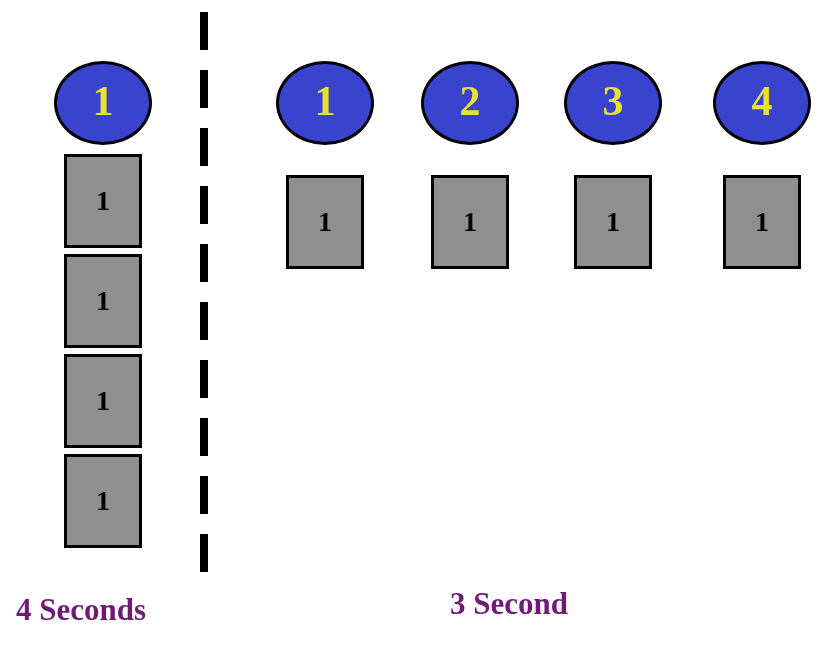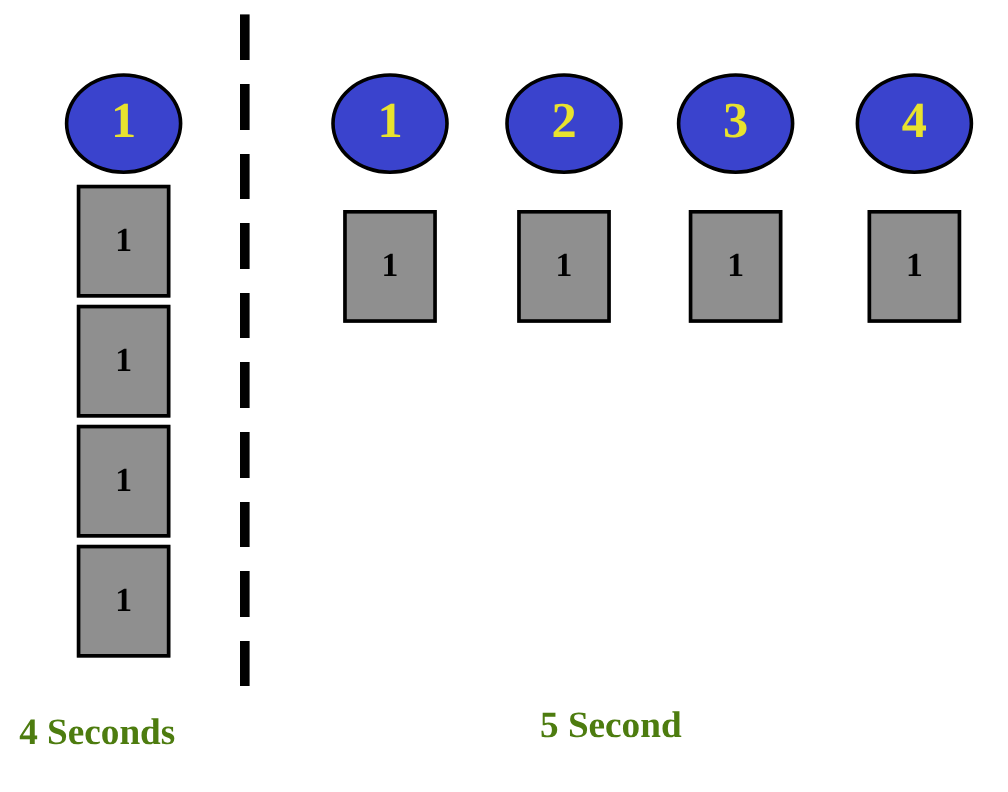--- a/index.html
+++ b/index.html
@@ -96,21 +96,21 @@
   .col-0 { left: 250px; }
   .col-1 { left: 395px; }
   .col-2 { left: 538px; }
   .col-3 { left: 687px; }
 
   
   .caption {
     position: absolute;
     font-size: 31px;
     font-weight: bold;
-    color: #4d7c0f;
+    color: #701a75;
     white-space: nowrap;
   }
   .caption-left {
     left: 16px;
     top: 592px;
   }
   .caption-right {
     left: 450px;
     top: 586px;
   }
@@ -172,15 +172,15 @@
 
   <div class="proc-column col-3">
     <div class="ellipse">
       <span>4</span>
     </div>
     <div class="task-box">
       <span>1</span>
     </div>
   </div>
 
-  <div class="caption caption-right">5 Second</div>
+  <div class="caption caption-right">3 Second</div>
 
 </div>
 
 </body></html>

